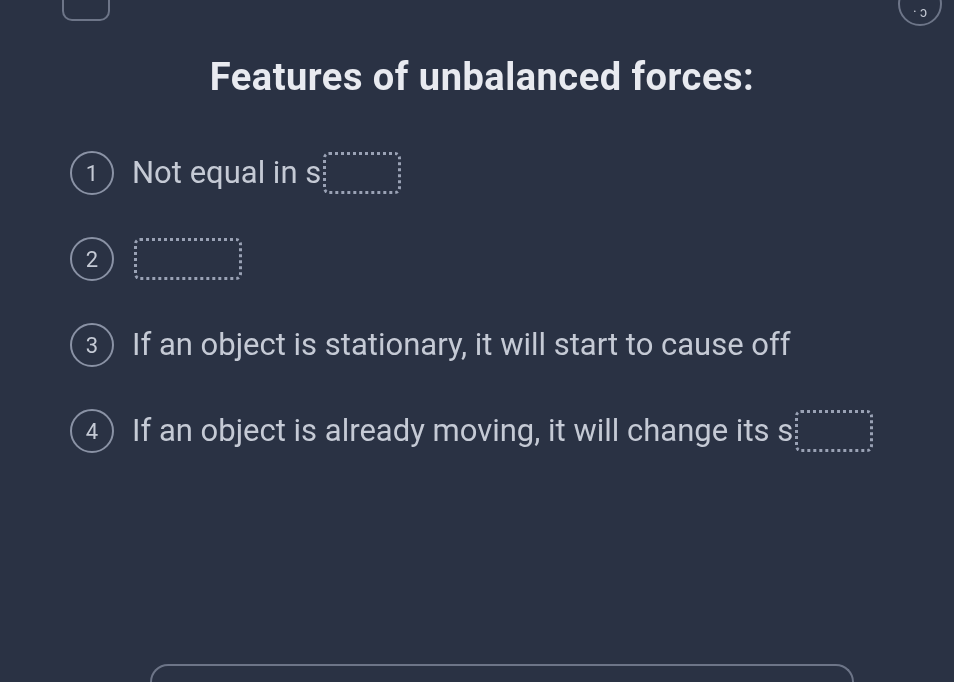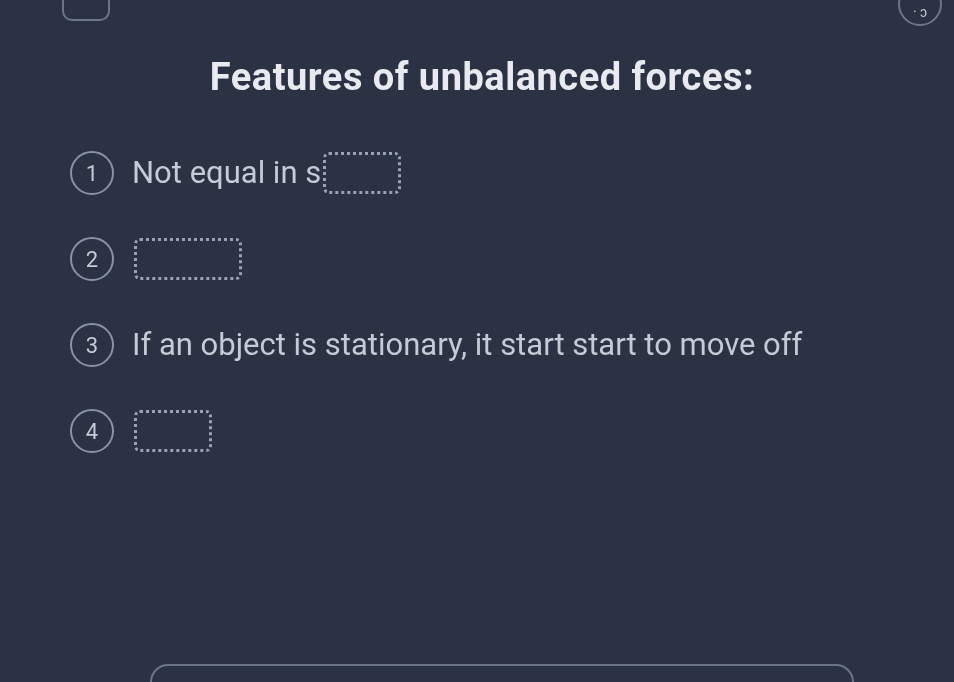--- a/index.html
+++ b/index.html
@@ -151,25 +151,25 @@
   <div class="list-item">
     <div class="number-circle">2</div>
     <div class="item-text">
       <span class="blank-box blank-box-wide"></span>
     </div>
   </div>
 
   <div class="list-item">
     <div class="number-circle">3</div>
     <div class="item-text">
-      <span class="text-line">If an object is stationary, it start start to move off</span>
+      <span class="text-line">If an object is stationary, it will start to cause off</span>
     </div>
   </div>
 
   <div class="list-item">
     <div class="number-circle">4</div>
     <div class="item-text">
-      <span class="blank-box"></span>
+      <span class="text-line">If an object is already moving, it will change its s</span><span class="blank-box"></span>
     </div>
   </div>
 </div>
 
 <div class="bottom-bar"></div>
 
 </body></html>

